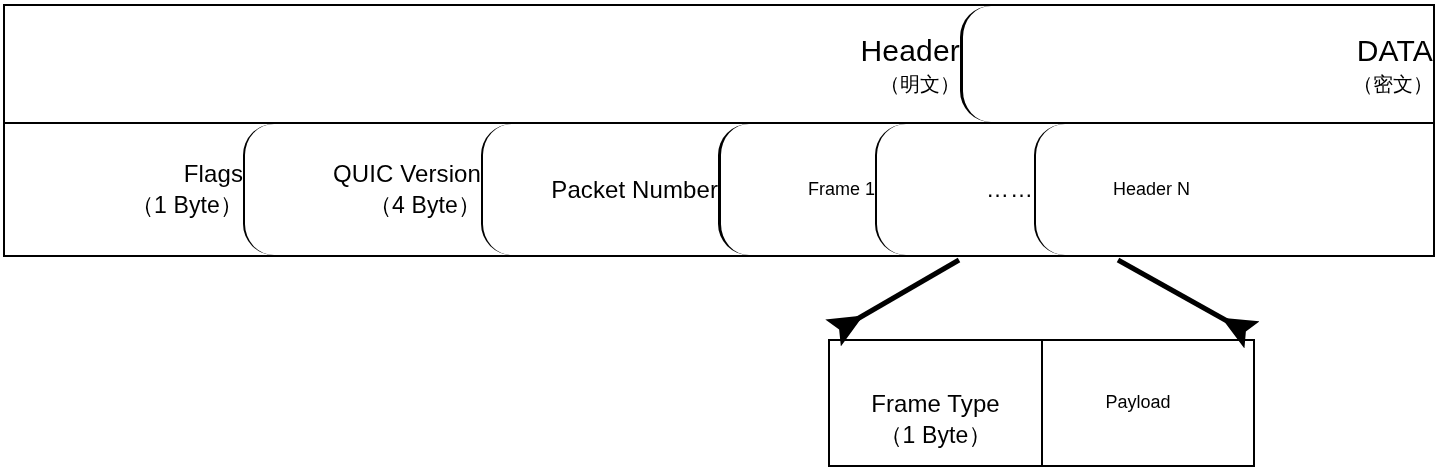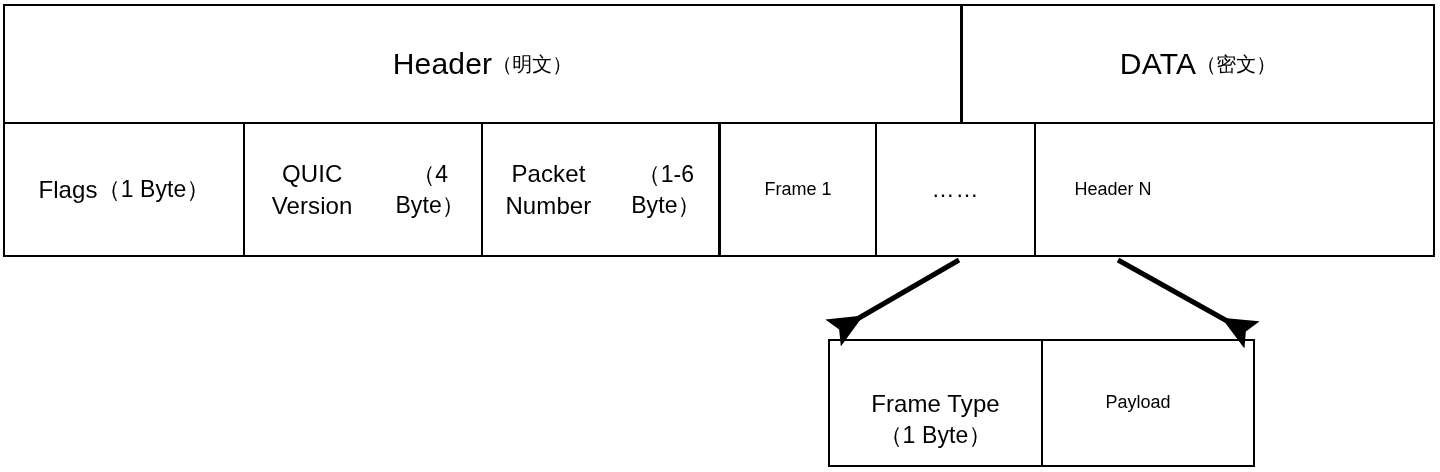--- a/index.html
+++ b/index.html
@@ -44,26 +44,27 @@
   }
   .row-bottom {
     top: 118px;
     height: 131px;
     width: 100%;
   }
   .cell {
     position: relative;
     box-sizing: border-box;
     display: flex;
-    flex-direction: row;
-    align-items: center;
+    flex-direction: column;
+    align-items: flex-end;
     justify-content: center;
     text-align: center;
     line-height: 1.32;
     flex: 0 0 auto;
+    border-radius: 31px;
   }
   .cell + .cell {
     border-left: 2px solid #000;
   }
   .cell.section-split {
     border-left: 3px solid #000;
   }
 
   .title-main {
     font-size: 30px;
@@ -145,21 +146,20 @@
       <div class="cell" style="width:238px;">
         <span class="field-main">Flags</span>
         <span class="field-sub">（1 Byte）</span>
       </div>
       <div class="cell" style="width:238px;">
         <span class="field-main">QUIC Version</span>
         <span class="field-sub">（4 Byte）</span>
       </div>
       <div class="cell" style="width:237px;">
         <span class="field-main">Packet Number</span>
-        <span class="field-sub">（1-6 Byte）</span>
       </div>
       <div class="cell section-split" style="width:157px;">
         <span class="field-single">Frame 1</span>
       </div>
       <div class="cell" style="width:159px;">
         <span class="dots">……</span>
       </div>
       <div class="cell" style="width:156px;">
         <span class="field-single">Header N</span>
       </div>

